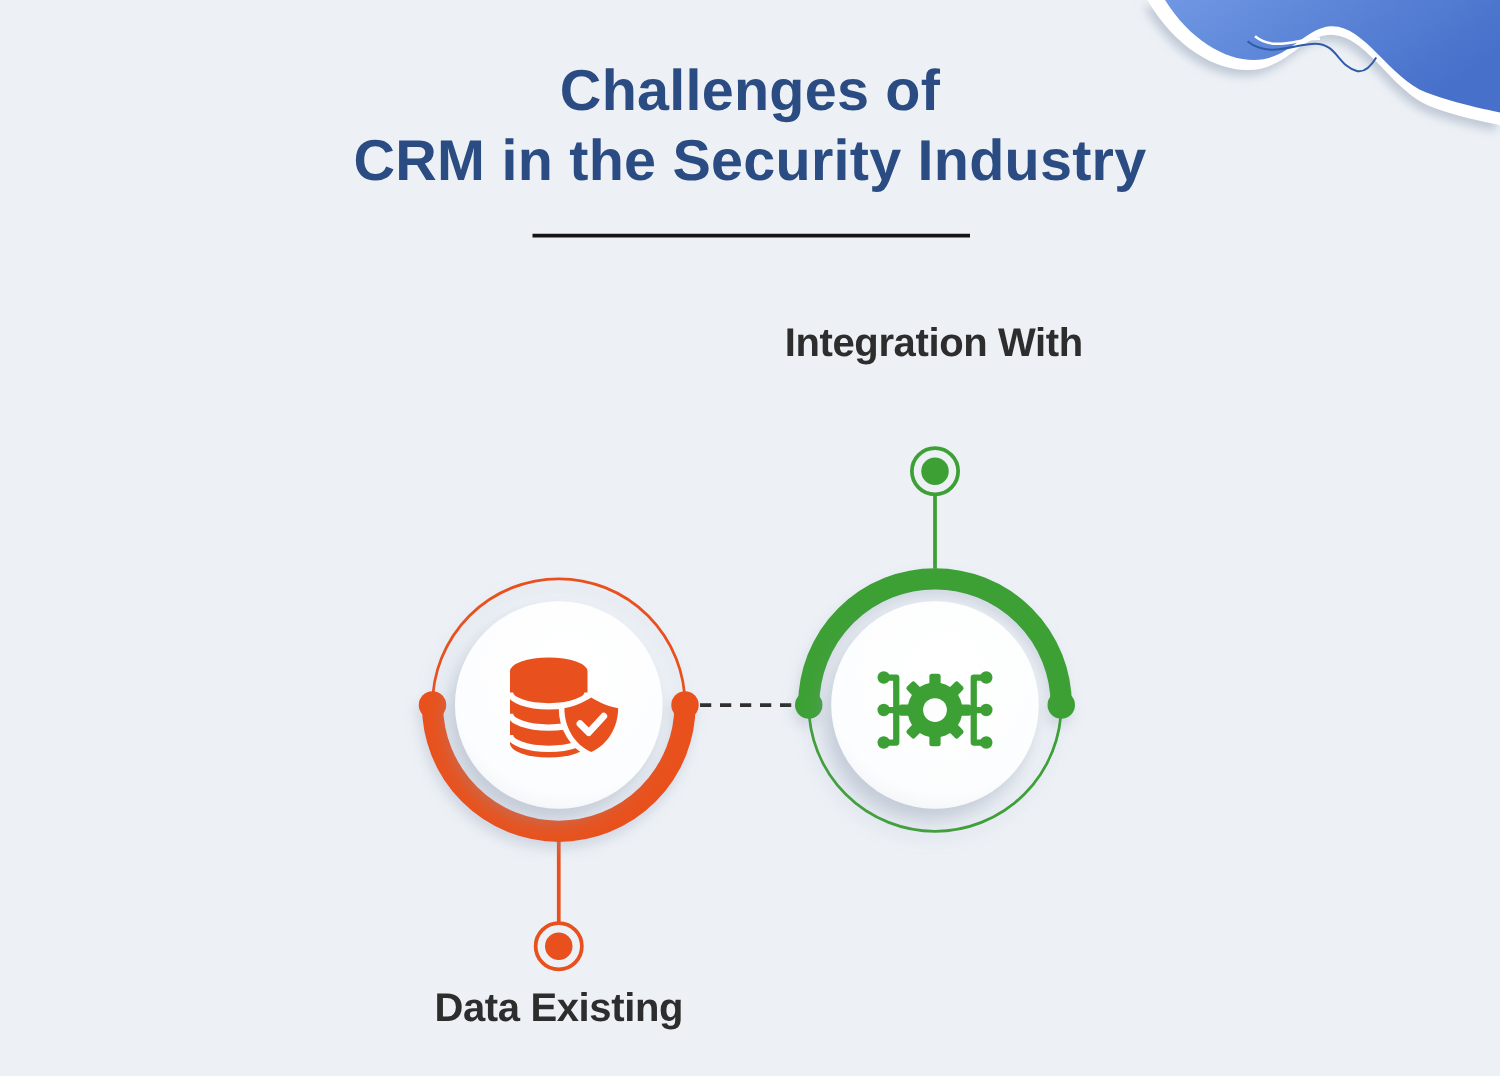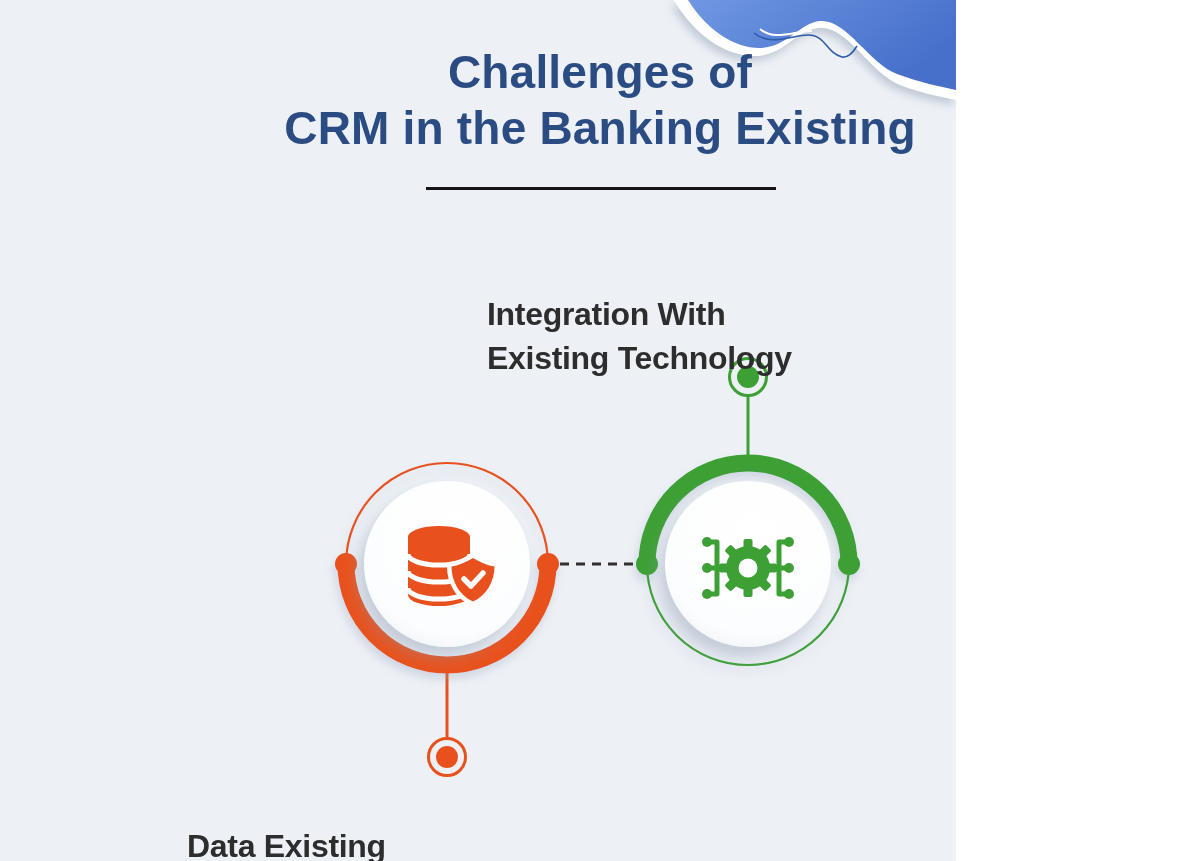--- a/index.html
+++ b/index.html
@@ -3,21 +3,21 @@
 <meta charset="utf-8">
 <style>
   :root{
     --orange:#E8511D; --green:#3DA035; --navy:#2B4C82; --ink:#2D2D2D;
     --bg:#EDF1F6; --wave_light:#6F97E3; --wave_dark:#4670CA;
     --connector:#2F2F2F; --underline:#141414;
   }
   html,body{margin:0;padding:0;}
   body{font-family:"Liberation Sans","DejaVu Sans",sans-serif;background:#fff;}
   #canvas{
-    position:relative;width:956px;height:861px;overflow:hidden;
+    position:relative;width:1200px;height:861px;overflow:hidden;
     background:var(--bg);
   }
   svg{display:block;}
   .abs{position:absolute;}
 
   
   #corner-wave{position:absolute;top:0;right:0;width:300px;height:115px;}
 
   
   #page-title{
@@ -25,24 +25,23 @@
     text-align:center;color:var(--navy);
     font-size:46px;font-weight:bold;line-height:56px;letter-spacing:0.2px;
   }
   #title-underline{
     position:absolute;top:187px;left:426px;width:350px;height:3px;
     background:var(--underline);
   }
 
   
   .node-label{
-    position:absolute;width:520px;text-align:left;
+    position:absolute;width:520px;text-align:center;
     color:var(--ink);font-weight:bold;font-size:32px;line-height:44px;
     letter-spacing:-0.3px;
-    margin-top:40px;
   }
   #label-integration{left:487px;top:252px;}
   #label-data-security{left:187px;top:784px;}
 
   
   .stroke-orange{stroke:var(--orange);}
   .stroke-green{stroke:var(--green);}
   .fill-orange{fill:var(--orange);}
   .fill-green{fill:var(--green);}
   .nofill{fill:none;}
@@ -74,21 +73,21 @@
       </filter>
     </defs>
     <path filter="url(#waveShadow)" fill="#ffffff" d="M18,0 C40,38 72,56 98,56 C128,56 140,30 162,28 C192,25 212,72 244,85 C264,93 286,97 300,100 L300,0 Z"></path>
     <path fill="url(#waveGrad)" d="M32,0 C52,32 80,48 103,48 C131,48 143,23 164,21 C191,19 211,62 241,74 C262,82 286,87 300,90 L300,0 Z"></path>
     <path class="wire-hi" d="M104,29 C120,42 140,30 156,31"></path>
     <path class="wire" d="M98,33 C115,47 136,35 152,35 C170,35 170,53 186,57 C193,58 198,51 201,46"></path>
   </svg>
 
   <div id="page-title">
     <div>Challenges of</div>
-    <div>CRM in the Banking Existing</div>
+    <div>CRM in the Security Industry</div>
   </div>
   <div id="title-underline"></div>
 
   <svg class="abs" style="left:0;top:0" width="1200" height="861" viewBox="0 0 1200 861">
     <defs>
       <radialGradient id="discGrad" cx="0.55" cy="0.35" r="0.8">
         <stop offset="0" stop-color="#ffffff"></stop>
         <stop offset="0.72" stop-color="#fcfdfe"></stop>
         <stop offset="1" stop-color="#e7ebf1"></stop>
       </radialGradient>
@@ -164,19 +163,18 @@
           <rect class="fill-green" x="-4.5" y="-29" width="9" height="10" rx="2" transform="rotate(315)"></rect>
           <circle class="fill-green" r="22"></circle>
           <circle fill="#fdfdfe" r="9.5"></circle>
         </g>
       </g>
     </g>
   </svg>
 
   <div id="label-integration" class="node-label">
     <div>Integration With</div>
-    <div>Existing Technology</div>
   </div>
   <div id="label-data-security" class="node-label">
     <div>Data Existing</div>
   </div>
 
 </div>
 
 </body></html>

